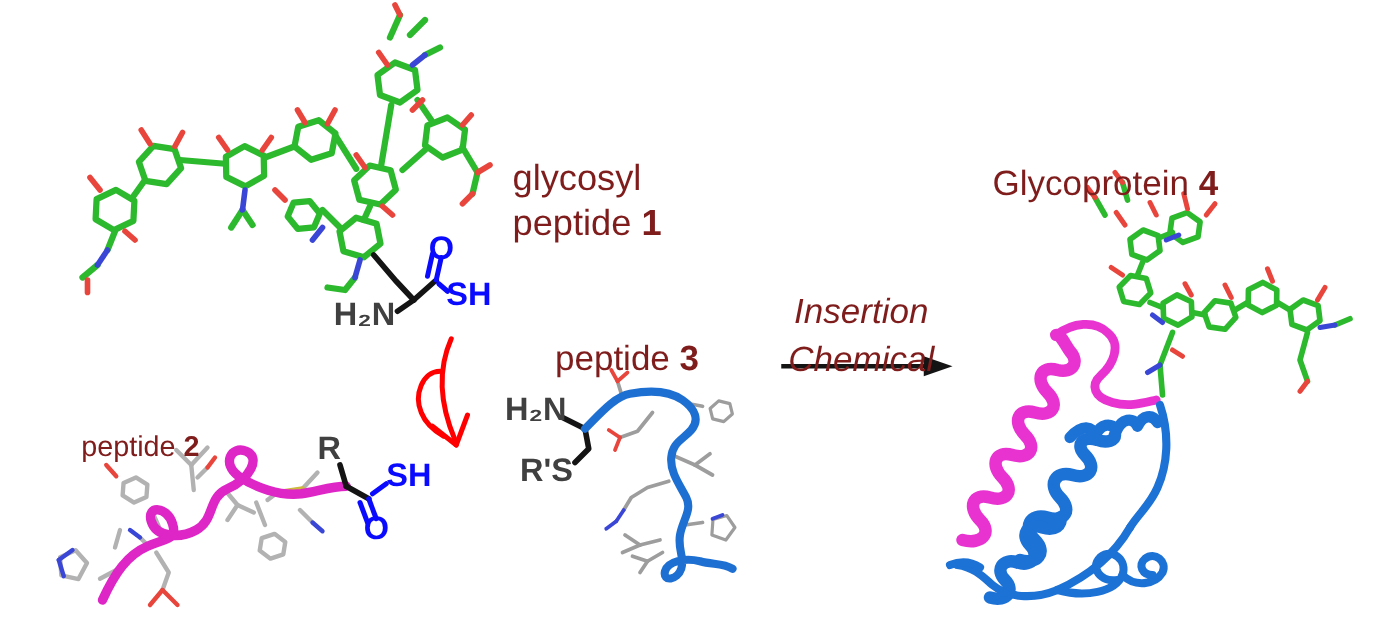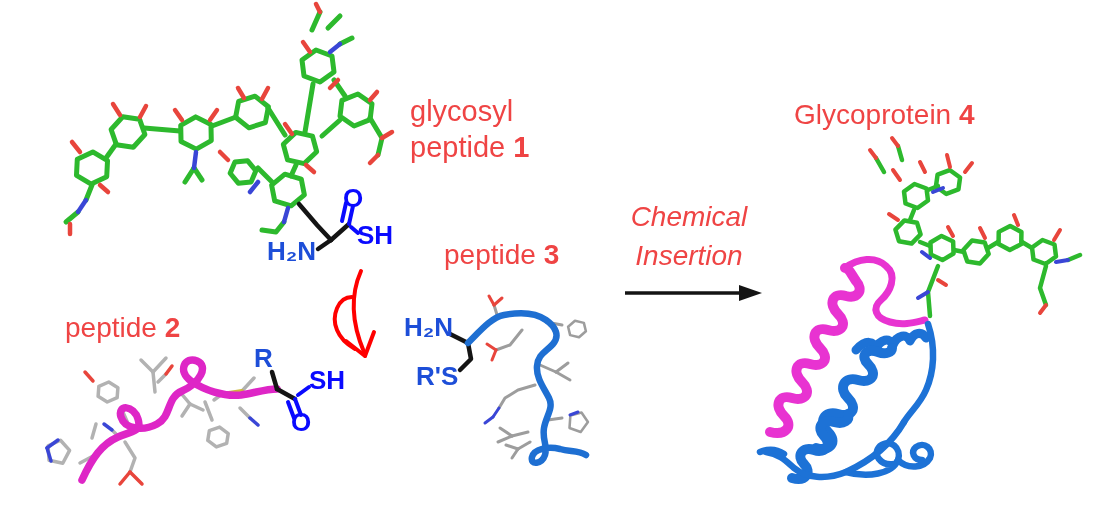--- a/index.html
+++ b/index.html
@@ -1,26 +1,26 @@
 <!DOCTYPE html>
 <html><head>
 <meta charset="utf-8">
 <style>
   html,body{margin:0;padding:0;background:#fff;}
   .stage{
     position:relative;width:1100px;height:510px;background:#ffffff;overflow:hidden;
     font-family:"Liberation Sans","DejaVu Sans",sans-serif;color:#141414;
   }
   .stage svg{position:absolute;left:0;top:0;}
-  .lbl{position:absolute;white-space:nowrap;color:#ef4444;}
+  .lbl{position:absolute;white-space:nowrap;color:#7f1d1d;margin-top:32px;}
   .b{font-weight:700;}
-  .chem{position:absolute;font-weight:700;font-size:26px;white-space:nowrap;color:#1d4ed8;letter-spacing:0px;}
+  .chem{position:absolute;font-weight:700;font-size:26px;white-space:nowrap;color:#404040;letter-spacing:0px;}
   .blue{color:#0a0aff;}
   #lbl-glycosyl{left:410px;top:93px;font-size:29px;line-height:36px;}
-  #lbl-peptide2{left:65px;top:312px;font-size:28px;}
+  #lbl-peptide2{left:65px;top:312px;font-size:23px;}
   #lbl-peptide3{left:444px;top:239px;font-size:28px;}
   #lbl-glyco{left:794px;top:99px;font-size:28px;}
   #lbl-reaction{left:610px;top:197px;width:158px;font-size:28px;line-height:39px;font-style:italic;text-align:center;}
   #h2n1{left:267px;top:236px;}
   #o1{left:343px;top:183px;}
   #sh1{left:357px;top:220px;}
   #r2{left:254px;top:343px;}
   #sh2{left:309px;top:365px;}
   #o2{left:291px;top:407px;}
   #h2n2{left:404px;top:312px;}
@@ -278,22 +278,22 @@
 
   <div class="lbl" id="lbl-peptide3">
     <span>peptide</span> <span class="b">3</span>
   </div>
 
   <div class="lbl" id="lbl-glyco">
     <span>Glycoprotein</span> <span class="b">4</span>
   </div>
 
   <div class="lbl" id="lbl-reaction">
+    <div>Insertion</div>
     <div>Chemical</div>
-    <div>Insertion</div>
   </div>
 
   <div class="chem" id="h2n1">H₂N</div>
   <div class="chem blue" id="o1">O</div>
   <div class="chem blue" id="sh1">SH</div>
   <div class="chem" id="r2">R</div>
   <div class="chem blue" id="sh2">SH</div>
   <div class="chem blue" id="o2">O</div>
   <div class="chem" id="h2n2">H₂N</div>
   <div class="chem" id="rs">R'S</div>

